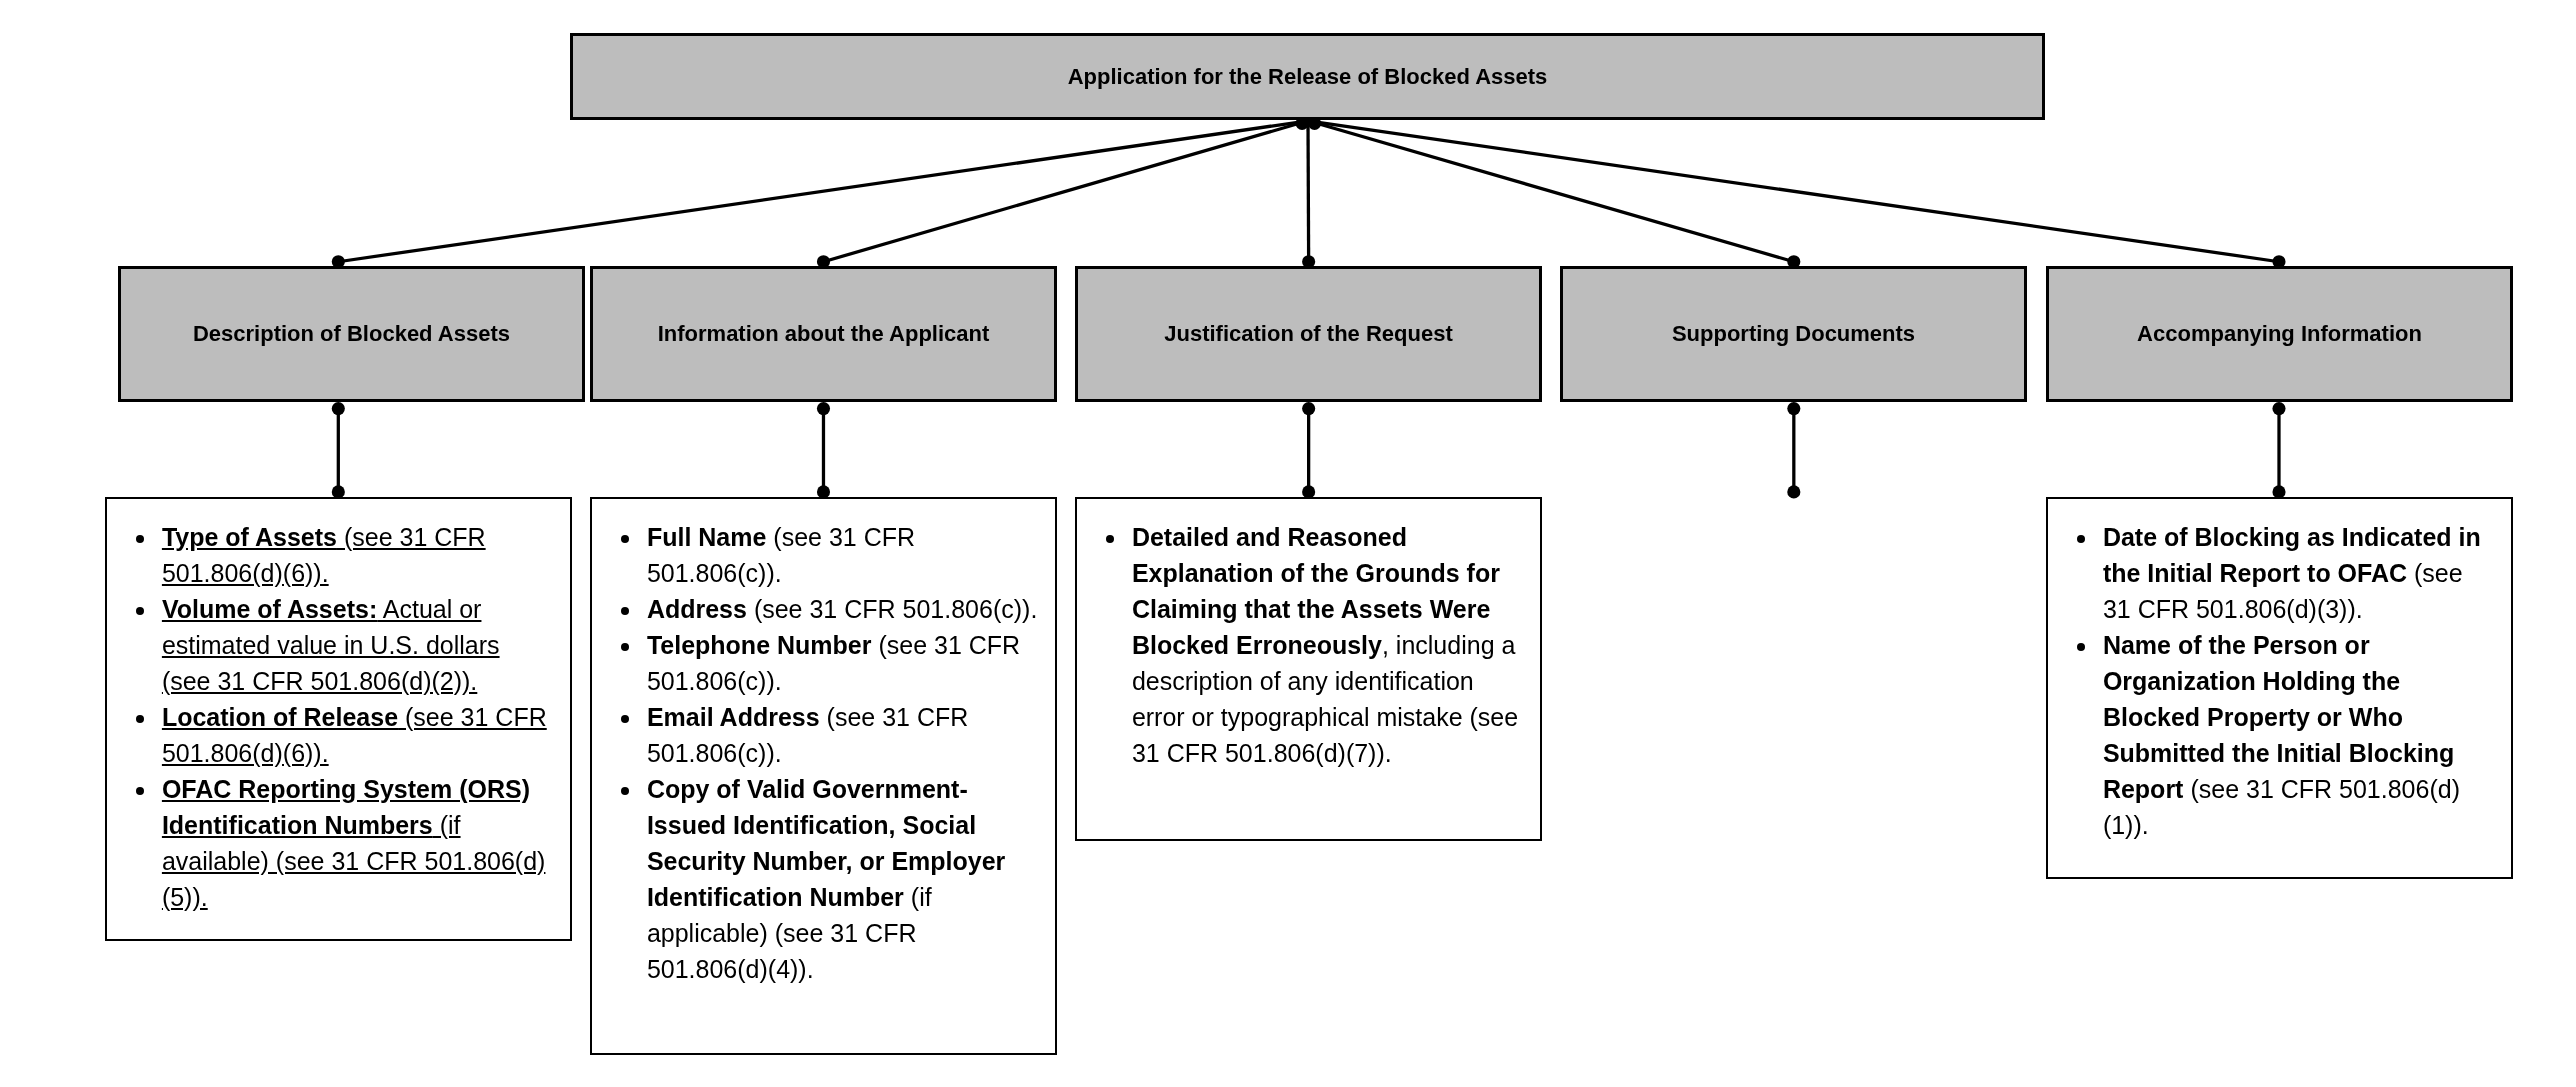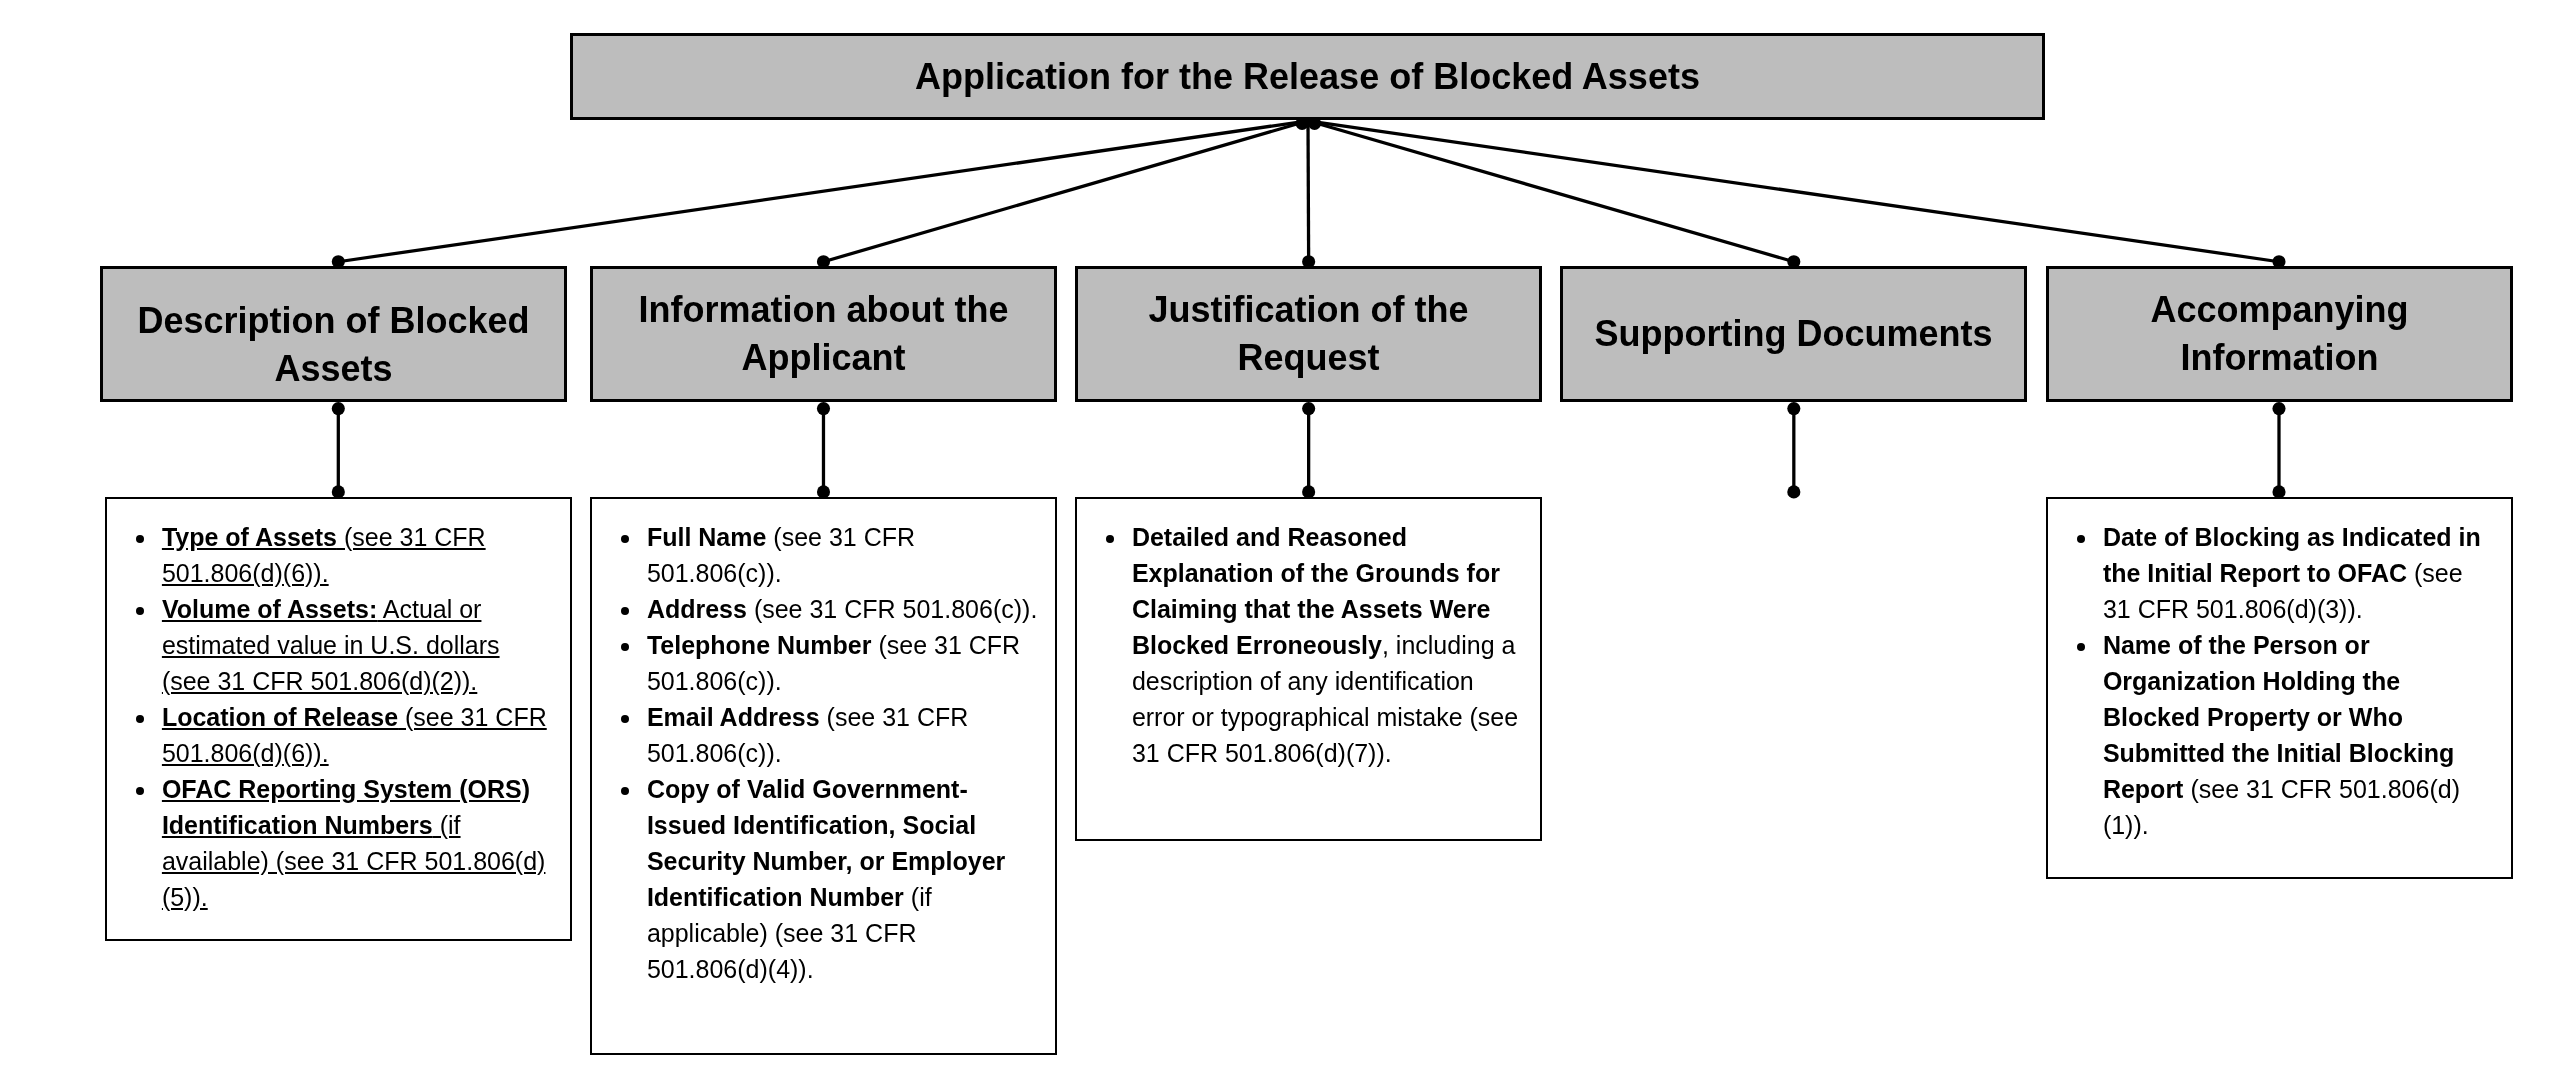--- a/index.html
+++ b/index.html
@@ -30,30 +30,30 @@
   #edges circle{fill:var(--line-color);stroke:none;}
   .node{
     position:absolute;
     background:var(--node-fill);
     border:3.9px solid var(--node-border);
     display:flex;
     align-items:center;
     justify-content:center;
     text-align:center;
     font-weight:bold;
-    font-size:36px;
+    font-size:22px;
     line-height:1.32;
     z-index:1;
     padding:6.6px 26px;
   }
   .node.root{
     left:570px;top:33px;width:1475px;height:87px;
   }
   .branch{top:266px;width:467px;height:136px;}
-  #branch-0{left:100px;align-items:flex-end;}
+  #branch-0{left:118px;}
   #branch-1{left:590px;justify-content:center;}
   #branch-2{left:1075px;}
   #branch-3{left:1560px;}
   #branch-4{left:2046px;}
   .leaf{
     position:absolute;
     background:var(--leaf-fill);
     border:2.6px solid var(--node-border);
     top:497px;
     width:467px;

